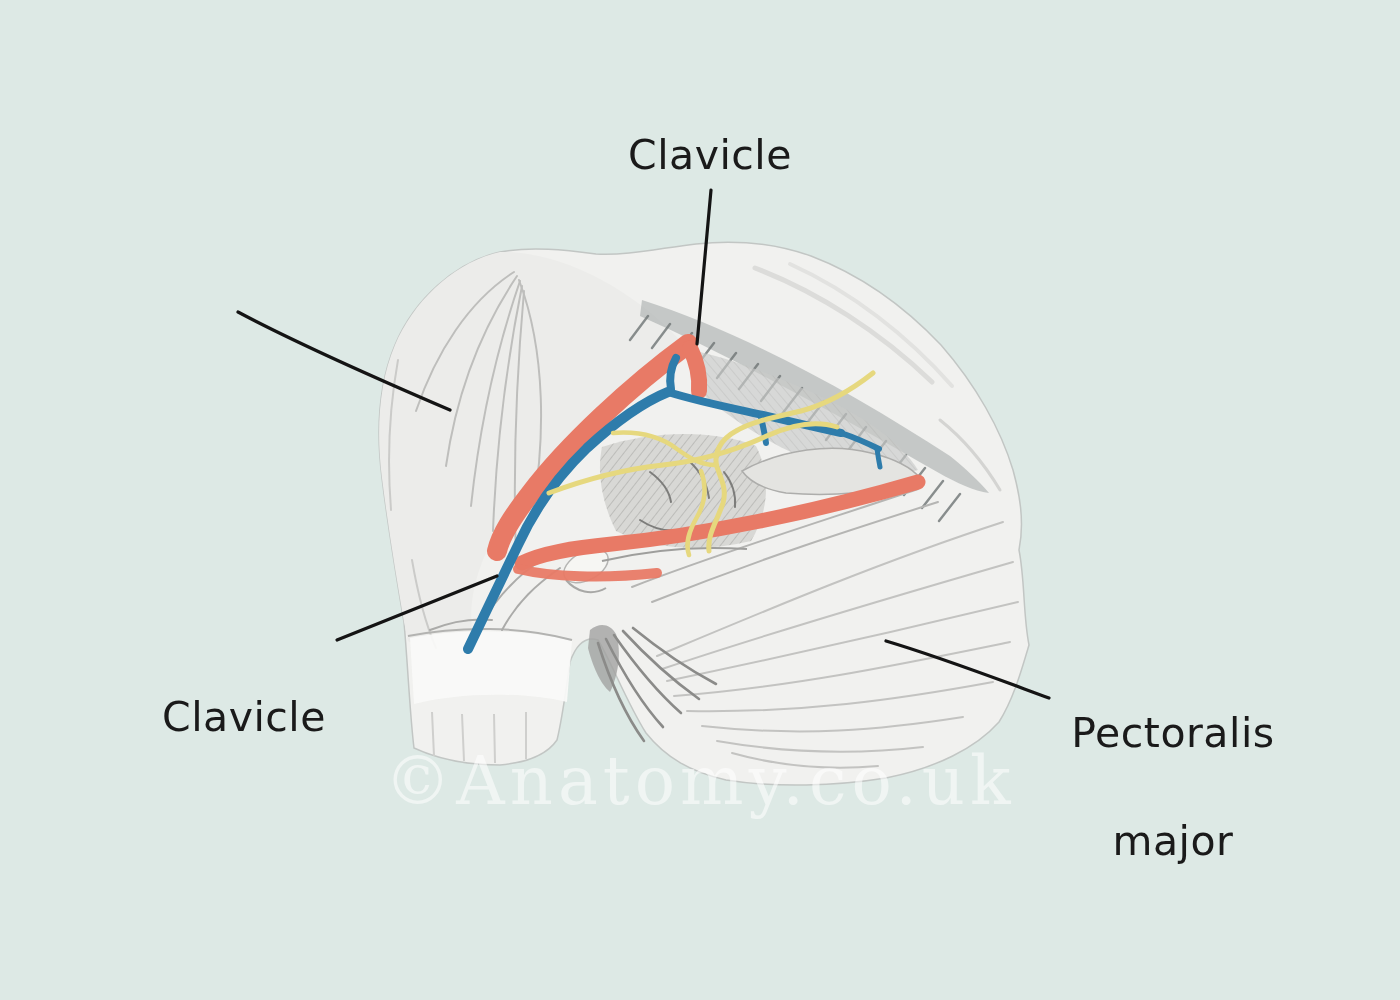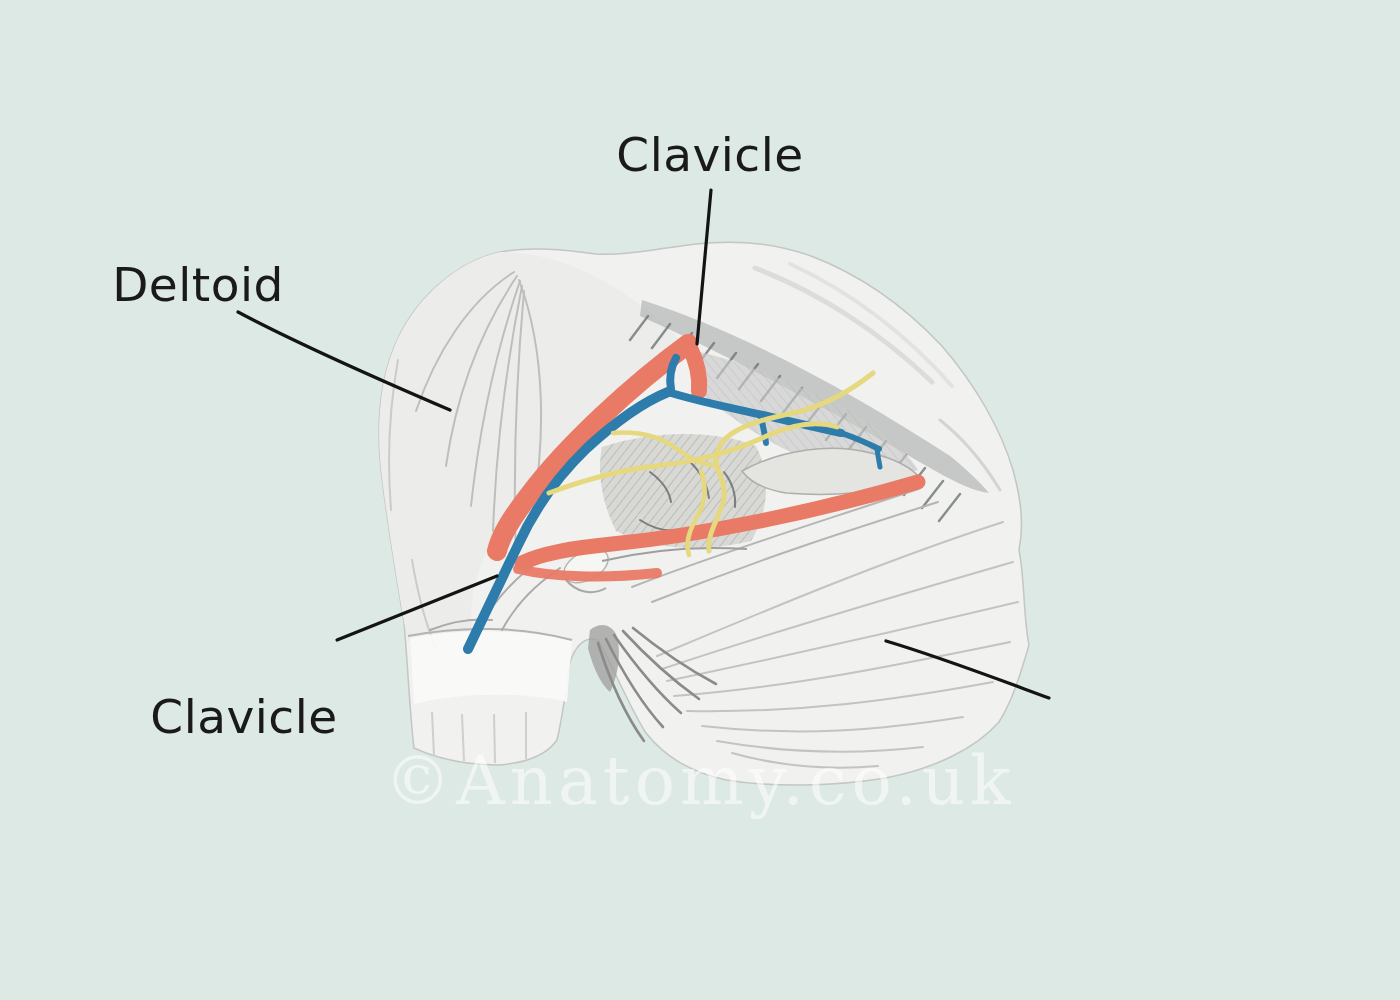--- a/index.html
+++ b/index.html
@@ -7,21 +7,21 @@
     position:relative;
     width:1400px;height:1000px;
     background:#dde9e5;
     overflow:hidden;
     font-family:"DejaVu Sans","Liberation Sans",sans-serif;
   }
   svg.art{position:absolute;left:0;top:0;width:1400px;height:1000px;}
   .label{
     position:absolute;
     color:#1a1a1a;
-    font-size:47px;
+    font-size:41px;
     font-weight:500;
     text-align:center;
     letter-spacing:0.5px;
     line-height:54px;
     white-space:pre-line;
   }
   .label div{line-height:54px;}
   .watermark{
     position:absolute;
     left:0;top:748px;width:1400px;
@@ -171,21 +171,24 @@
     <g fill="none" stroke="#141414" stroke-width="3.2" stroke-linecap="round">
       <path d="M 711,190 L 697,344"></path>
       <path d="M 238,312 C 300,345 380,380 450,410"></path>
       <path d="M 337,640 L 497,576"></path>
       <path d="M 886,641 C 940,657 1000,680 1049,698"></path>
     </g>
   </svg>
 
   <div class="label" style="left:560px;top:128px;width:300px;">Clavicle</div>
 
-  <div class="label" style="left:48px;top:258px;width:300px;">Deltoid</div>
 
   <div class="label" style="left:94px;top:636px;width:300px;">
     <div>Clavicle</div>
   </div>
 
+  <div class="label" style="left:1023px;top:652px;width:300px;">
+    <div>Pectoralis</div>
+    <div>major</div>
+  </div>
 
   <div class="watermark">©Anatomy.co.uk</div>
 </div>
 
 </body></html>

